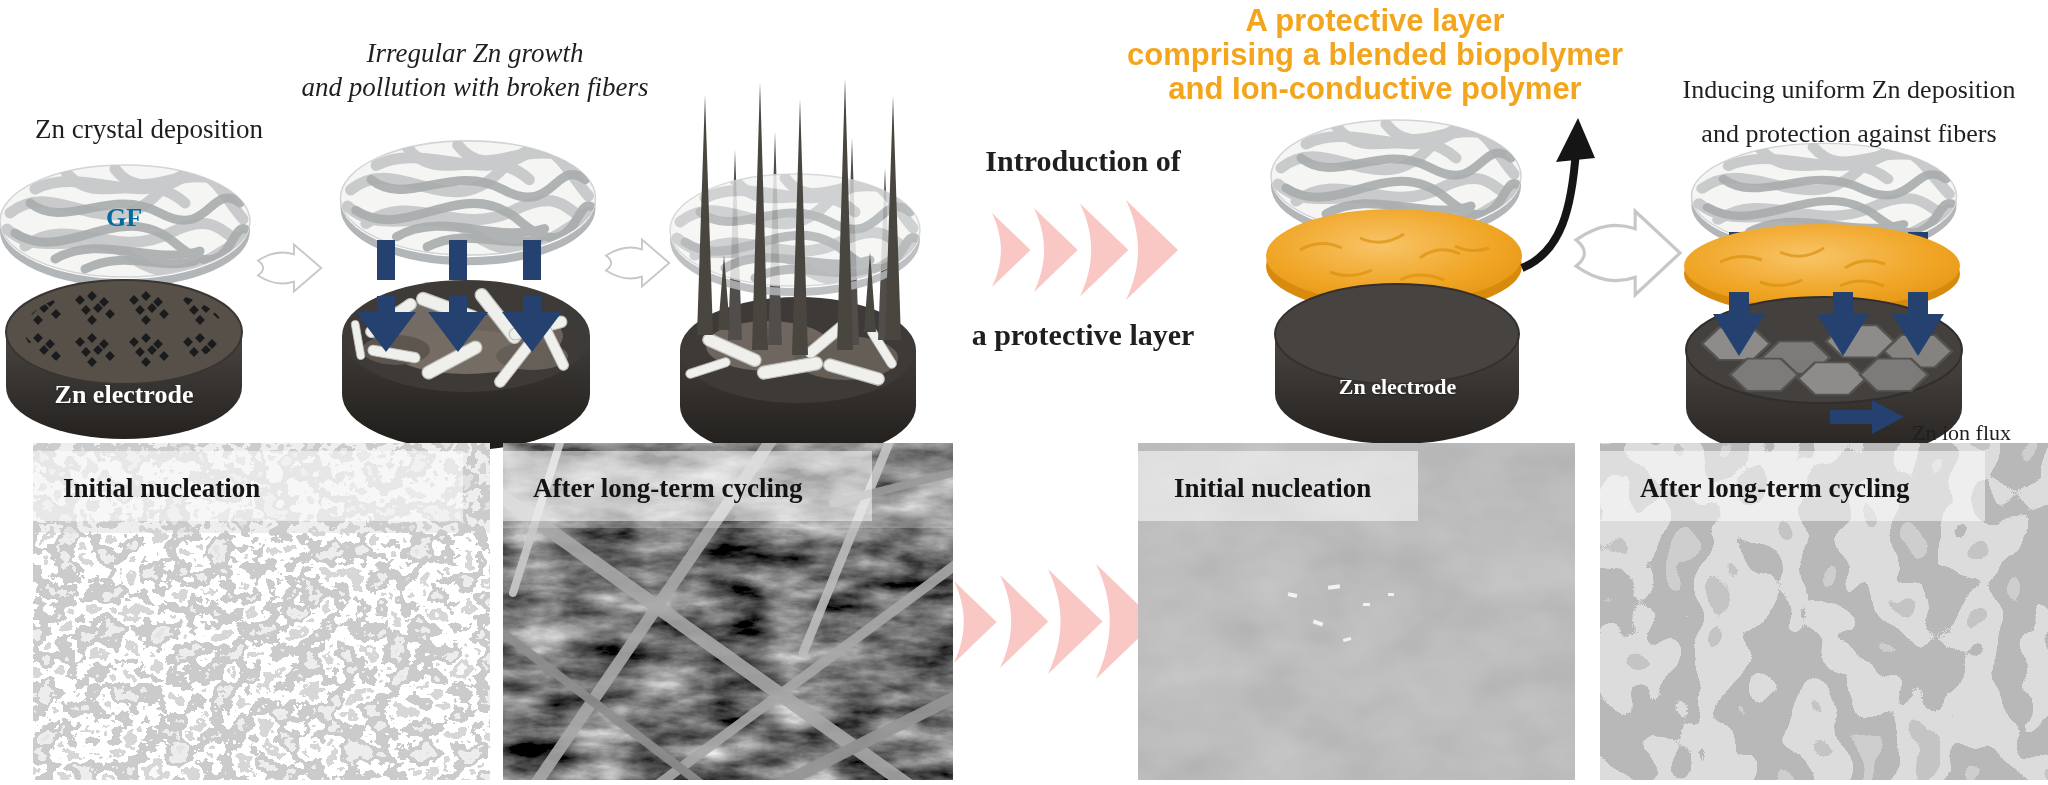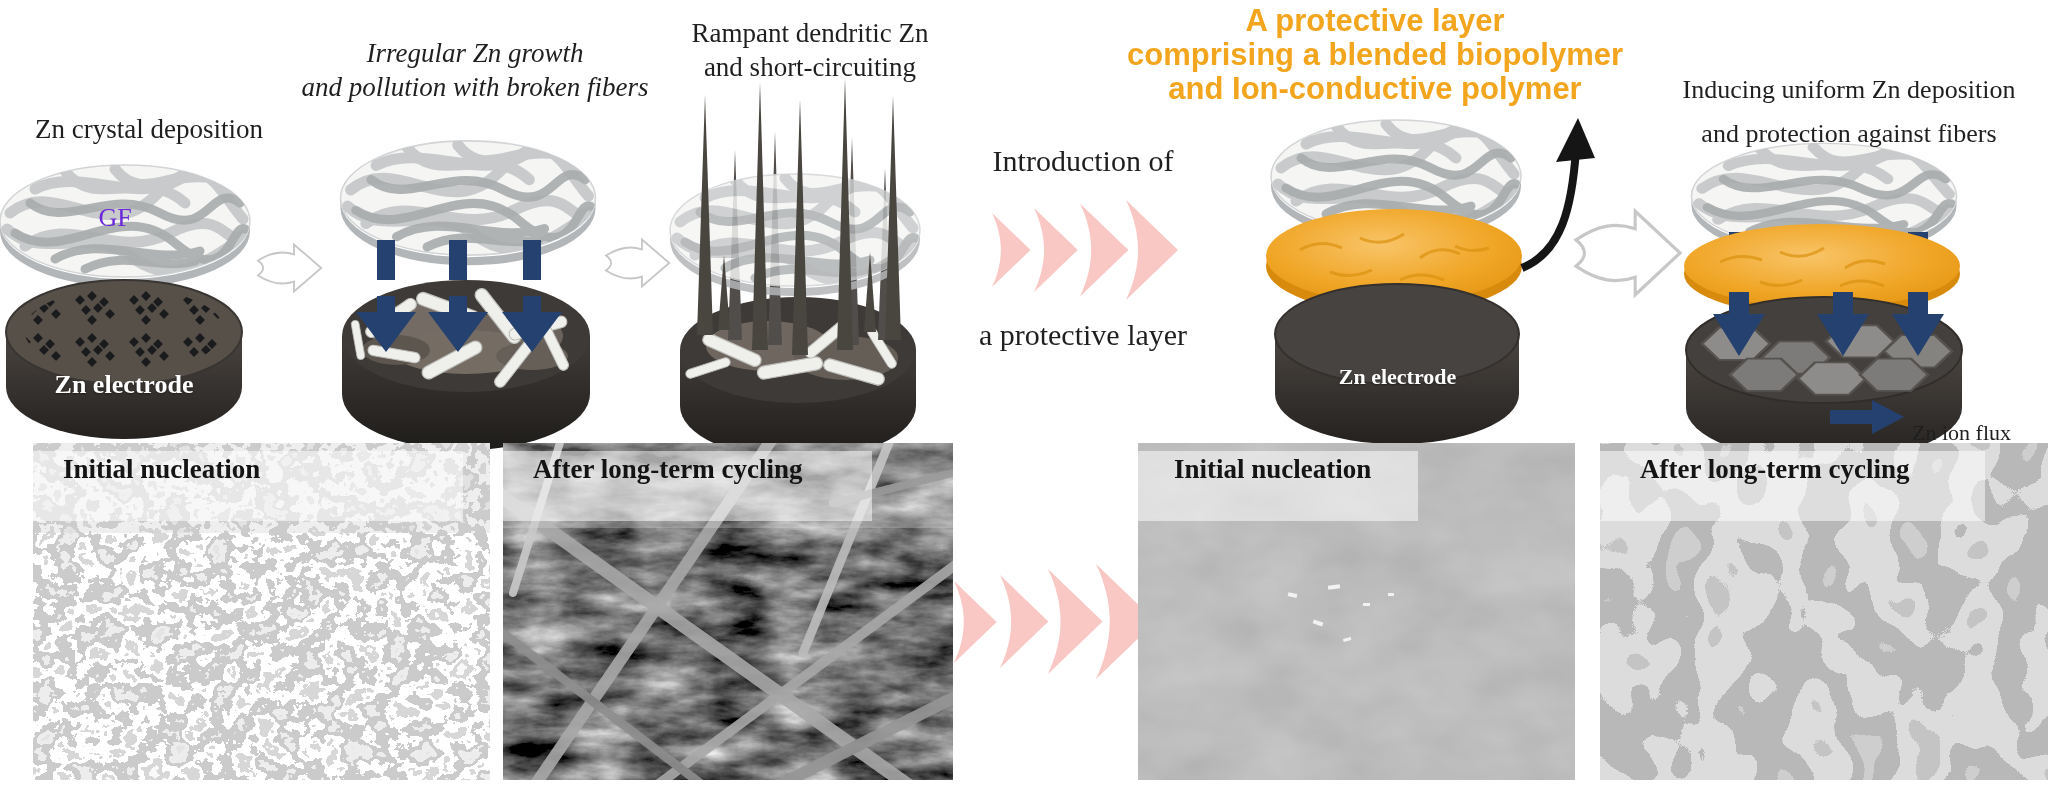--- a/index.html
+++ b/index.html
@@ -5,27 +5,27 @@
   html,body{margin:0;padding:0;background:#ffffff;}
   #figure{position:relative;width:2048px;height:785px;background:#ffffff;overflow:hidden;
           font-family:"Liberation Serif",serif;}
   #art{position:absolute;left:0;top:0;}
   .t{position:absolute;color:#1f1f1f;}
   .preline{white-space:pre-line;}
   .center{text-align:center;}
   .serif{font-family:"Liberation Serif",serif;}
   .sans{font-family:"Liberation Sans",sans-serif;}
   .title{font-size:27px;line-height:34px;}
-  .boldserif{font-weight:normal;}
+  .boldserif{font-weight:bold;}
   .orange-head{font-weight:bold;font-size:31px;line-height:34px;color:#f2a51d;}
-  .white-label{color:#ffffff;font-weight:bold;text-shadow:0 1px 2px rgba(0,0,0,.4);}
+  .white-label{color:#ffffff;font-weight:bold;text-shadow:0 1px 2px rgba(0,0,0,.4);margin-top:10px;}
   .sem{position:absolute;overflow:hidden;background:#777;}
   .sem svg{position:absolute;left:0;top:0;}
   .band{position:absolute;left:0;top:8px;height:70px;background:rgba(255,255,255,.52);}
-  .sem-label{position:absolute;left:30px;top:11px;font-weight:bold;font-size:27px;color:#141414;
+  .sem-label{position:absolute;left:30px;top:30px;font-weight:bold;font-size:27px;color:#141414;
              font-family:"Liberation Serif",serif;}
   .flux-label{font-size:22px;}
 </style>
 </head>
 <body>
 
 <div id="figure">
 
   <svg id="art" width="2048" height="785" viewBox="0 0 2048 785">
     <defs>
@@ -317,35 +317,33 @@
       <use href="#chev" transform="translate(1048,569) scale(1.05)"></use>
       <use href="#chev" transform="translate(1096,564) scale(1.15)"></use>
     </g>
   </svg>
 
   <div class="t title serif" style="left:18px;top:112px;width:262px;text-align:center;">Zn crystal deposition</div>
 
   <div class="t title serif preline center" style="left:240px;top:36px;width:470px;font-style:italic;">Irregular Zn growth
 and pollution with broken fibers</div>
 
-  <div class="t title serif preline center" style="left:650px;top:16px;width:320px;">Rampant dendritic Zn
-and short-circuiting</div>
 
   <div class="t orange-head sans preline center" style="left:1070px;top:4px;width:610px;">A protective layer
 comprising a blended biopolymer
 and Ion-conductive polymer</div>
 
   <div class="t serif boldserif center" style="left:958px;top:144px;width:250px;font-size:30px;">Introduction of</div>
 
   <div class="t serif boldserif center" style="left:933px;top:318px;width:300px;font-size:30px;">a protective layer</div>
 
   <div class="t title serif preline center" style="left:1650px;top:68px;width:398px;font-size:26px;line-height:44px;">Inducing uniform Zn deposition
 and protection against fibers</div>
 
-  <div class="t serif boldserif center" style="left:85px;top:203px;width:60px;font-size:26px;color:#6d28d9;">GF</div>
+  <div class="t serif boldserif center" style="left:94px;top:203px;width:60px;font-size:26px;color:#0369a1;">GF</div>
 
   <div class="t serif white-label center" style="left:34px;top:370px;width:180px;font-size:26px;">Zn electrode</div>
 
   <div class="t serif white-label center" style="left:1320px;top:364px;width:155px;font-size:22px;">Zn electrode</div>
 
   <div class="t serif flux-label" style="left:1912px;top:404px;margin-top:16px;">Zn ion flux</div>
 
   <div class="sem" style="left:33px;top:443px;width:457px;height:337px;">
     <svg width="457" height="337">
       <rect width="457" height="337" fill="#9a9a9a"></rect>

